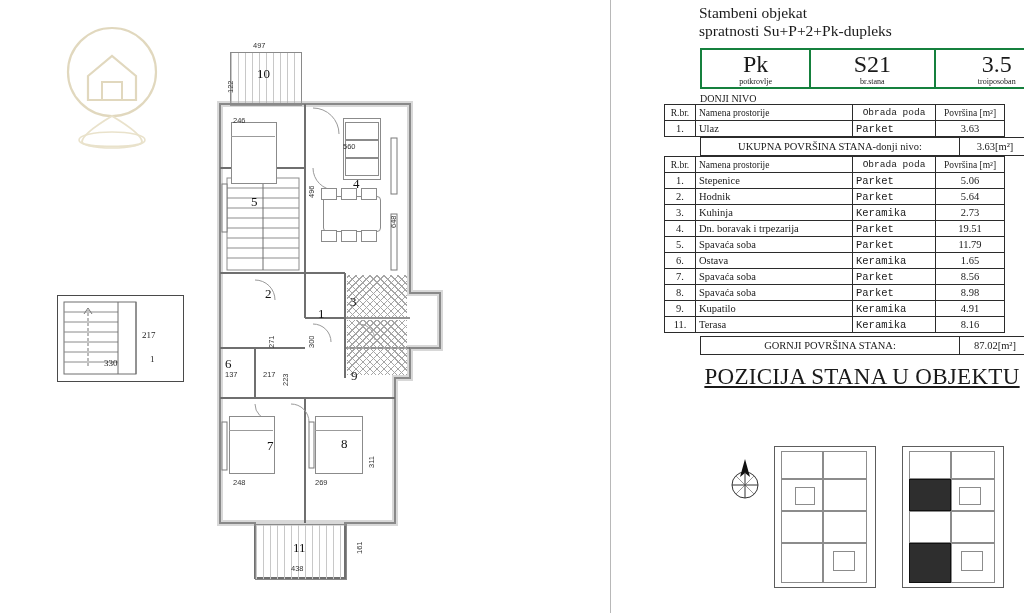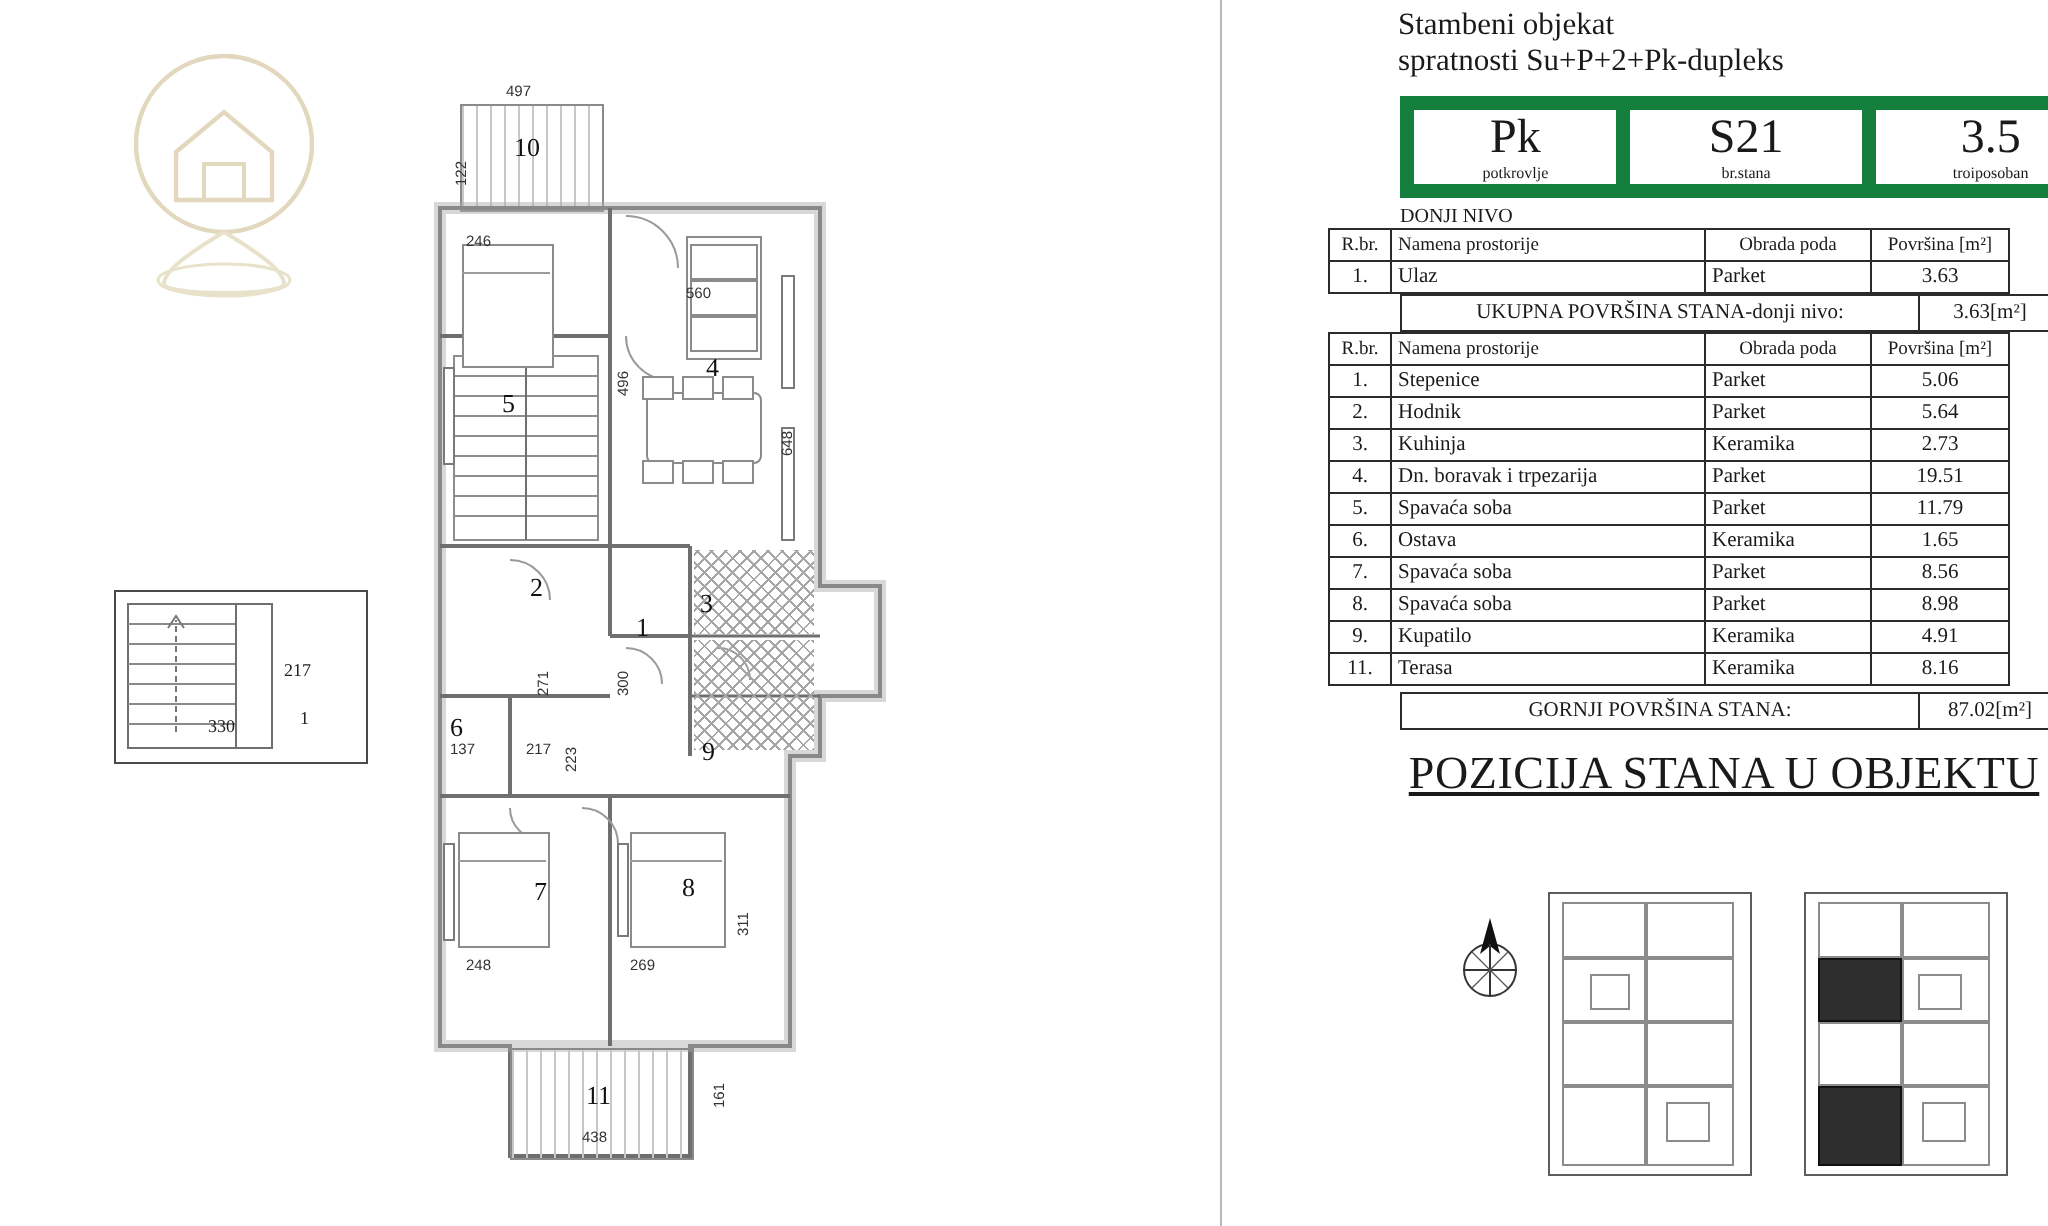--- a/index.html
+++ b/index.html
@@ -45,31 +45,31 @@
   .dim.v{transform-origin:0 0;transform:rotate(-90deg);}
   .furn{position:absolute;border:1px solid #8b8b8b;background:#fff;}
   .furnline{position:absolute;background:#9b9b9b;}
 
   
   .sheet{position:absolute;left:664px;top:0;width:396px;height:457px;}
   .title{font-size:15.5px;line-height:18px;margin:4px 0 0 35px;}
   .title .l2{display:block;}
 
   table.hdr{border-collapse:collapse;margin:8px 0 0 36px;}
-  table.hdr td{border:7px solid #15803d;text-align:center;vertical-align:middle;padding:1px 16px;}
+  table.hdr td{border:2px solid #15803d;text-align:center;vertical-align:middle;padding:1px 16px;}
   .big{font-size:24px;line-height:26px;}
   .sub{font-size:8px;line-height:9px;}
 
   .lvl{font-size:10px;margin:4px 0 0 36px;}
 
   table.rooms{border-collapse:collapse;font-size:10.5px;}
   table.rooms td{border:1px solid #2b2b2b;padding:0 3px;height:15px;}
   table.rooms td.n{width:24px;text-align:center;}
   table.rooms td.nm{width:150px;}
-  table.rooms td.fin{width:76px;}
+  table.rooms td.fin{width:76px;font-family:Liberation Mono, monospace;}
   table.rooms td.sq{width:62px;text-align:center;}
   table.rooms td.hd{text-align:center;font-size:9.5px;}
   td.hdl{text-align:left !important;font-size:9.5px;}
 
   table.tot{border-collapse:collapse;margin-left:36px;font-size:10.5px;}
   table.tot td{border:1px solid #2b2b2b;height:17px;padding:0 4px;}
   td.totlbl{width:250px;text-align:center;}
   td.totval{width:62px;text-align:center;}
 
   .posTitle{font-size:23px;text-align:center;margin:9px 0 0 0;letter-spacing:.3px;text-decoration:underline;}

